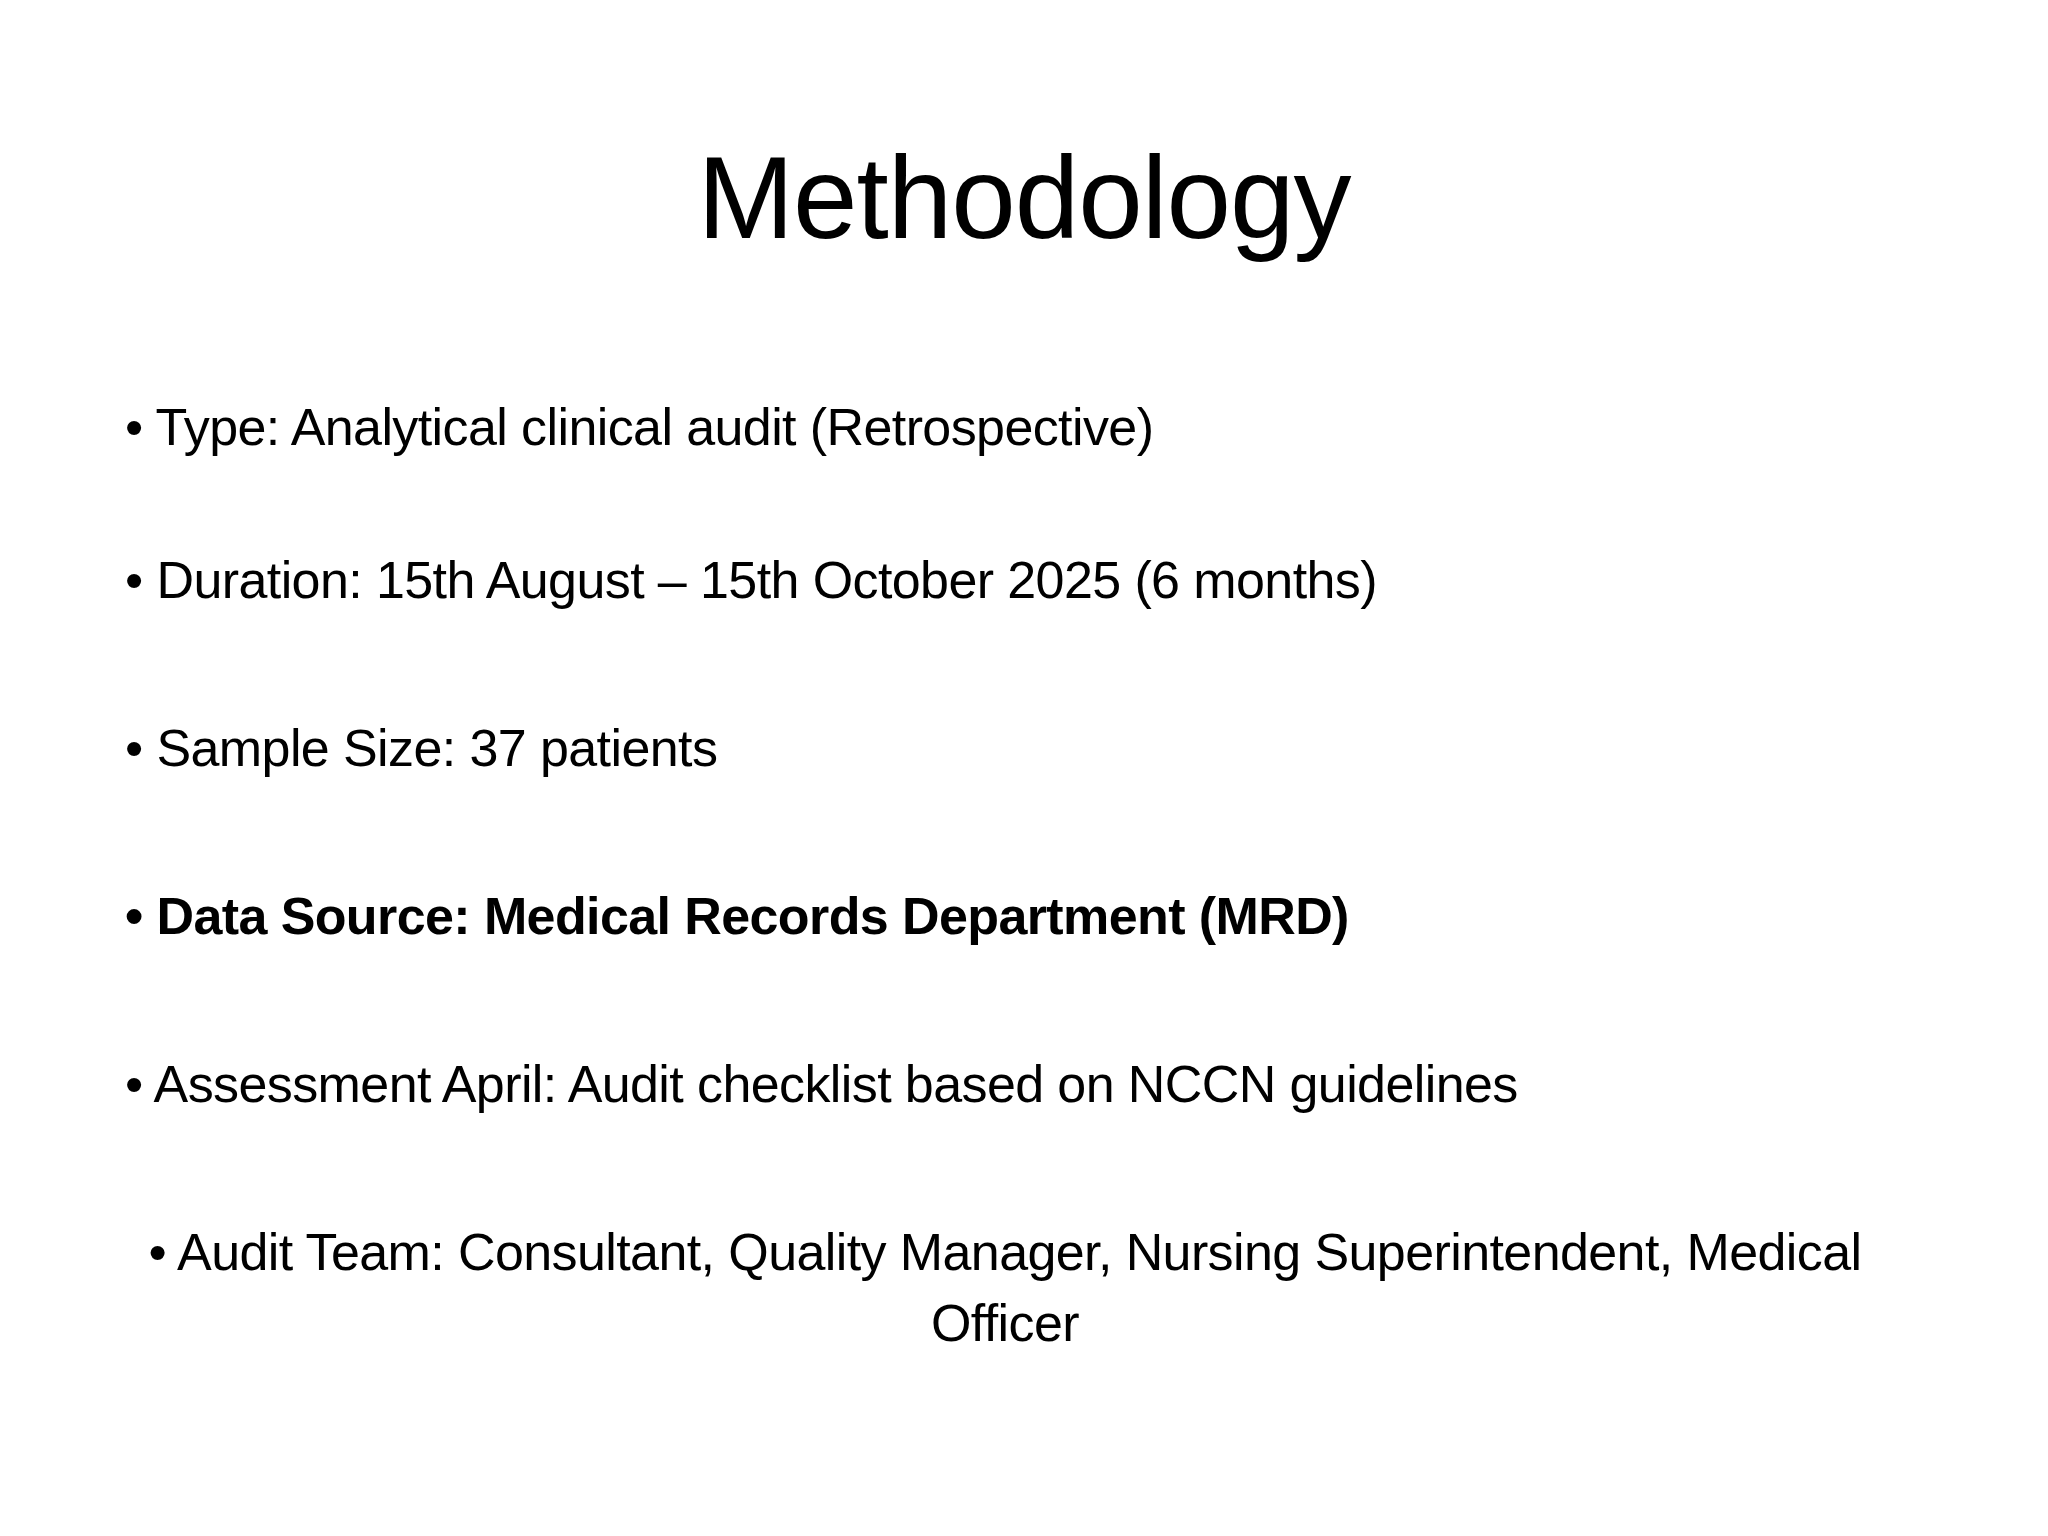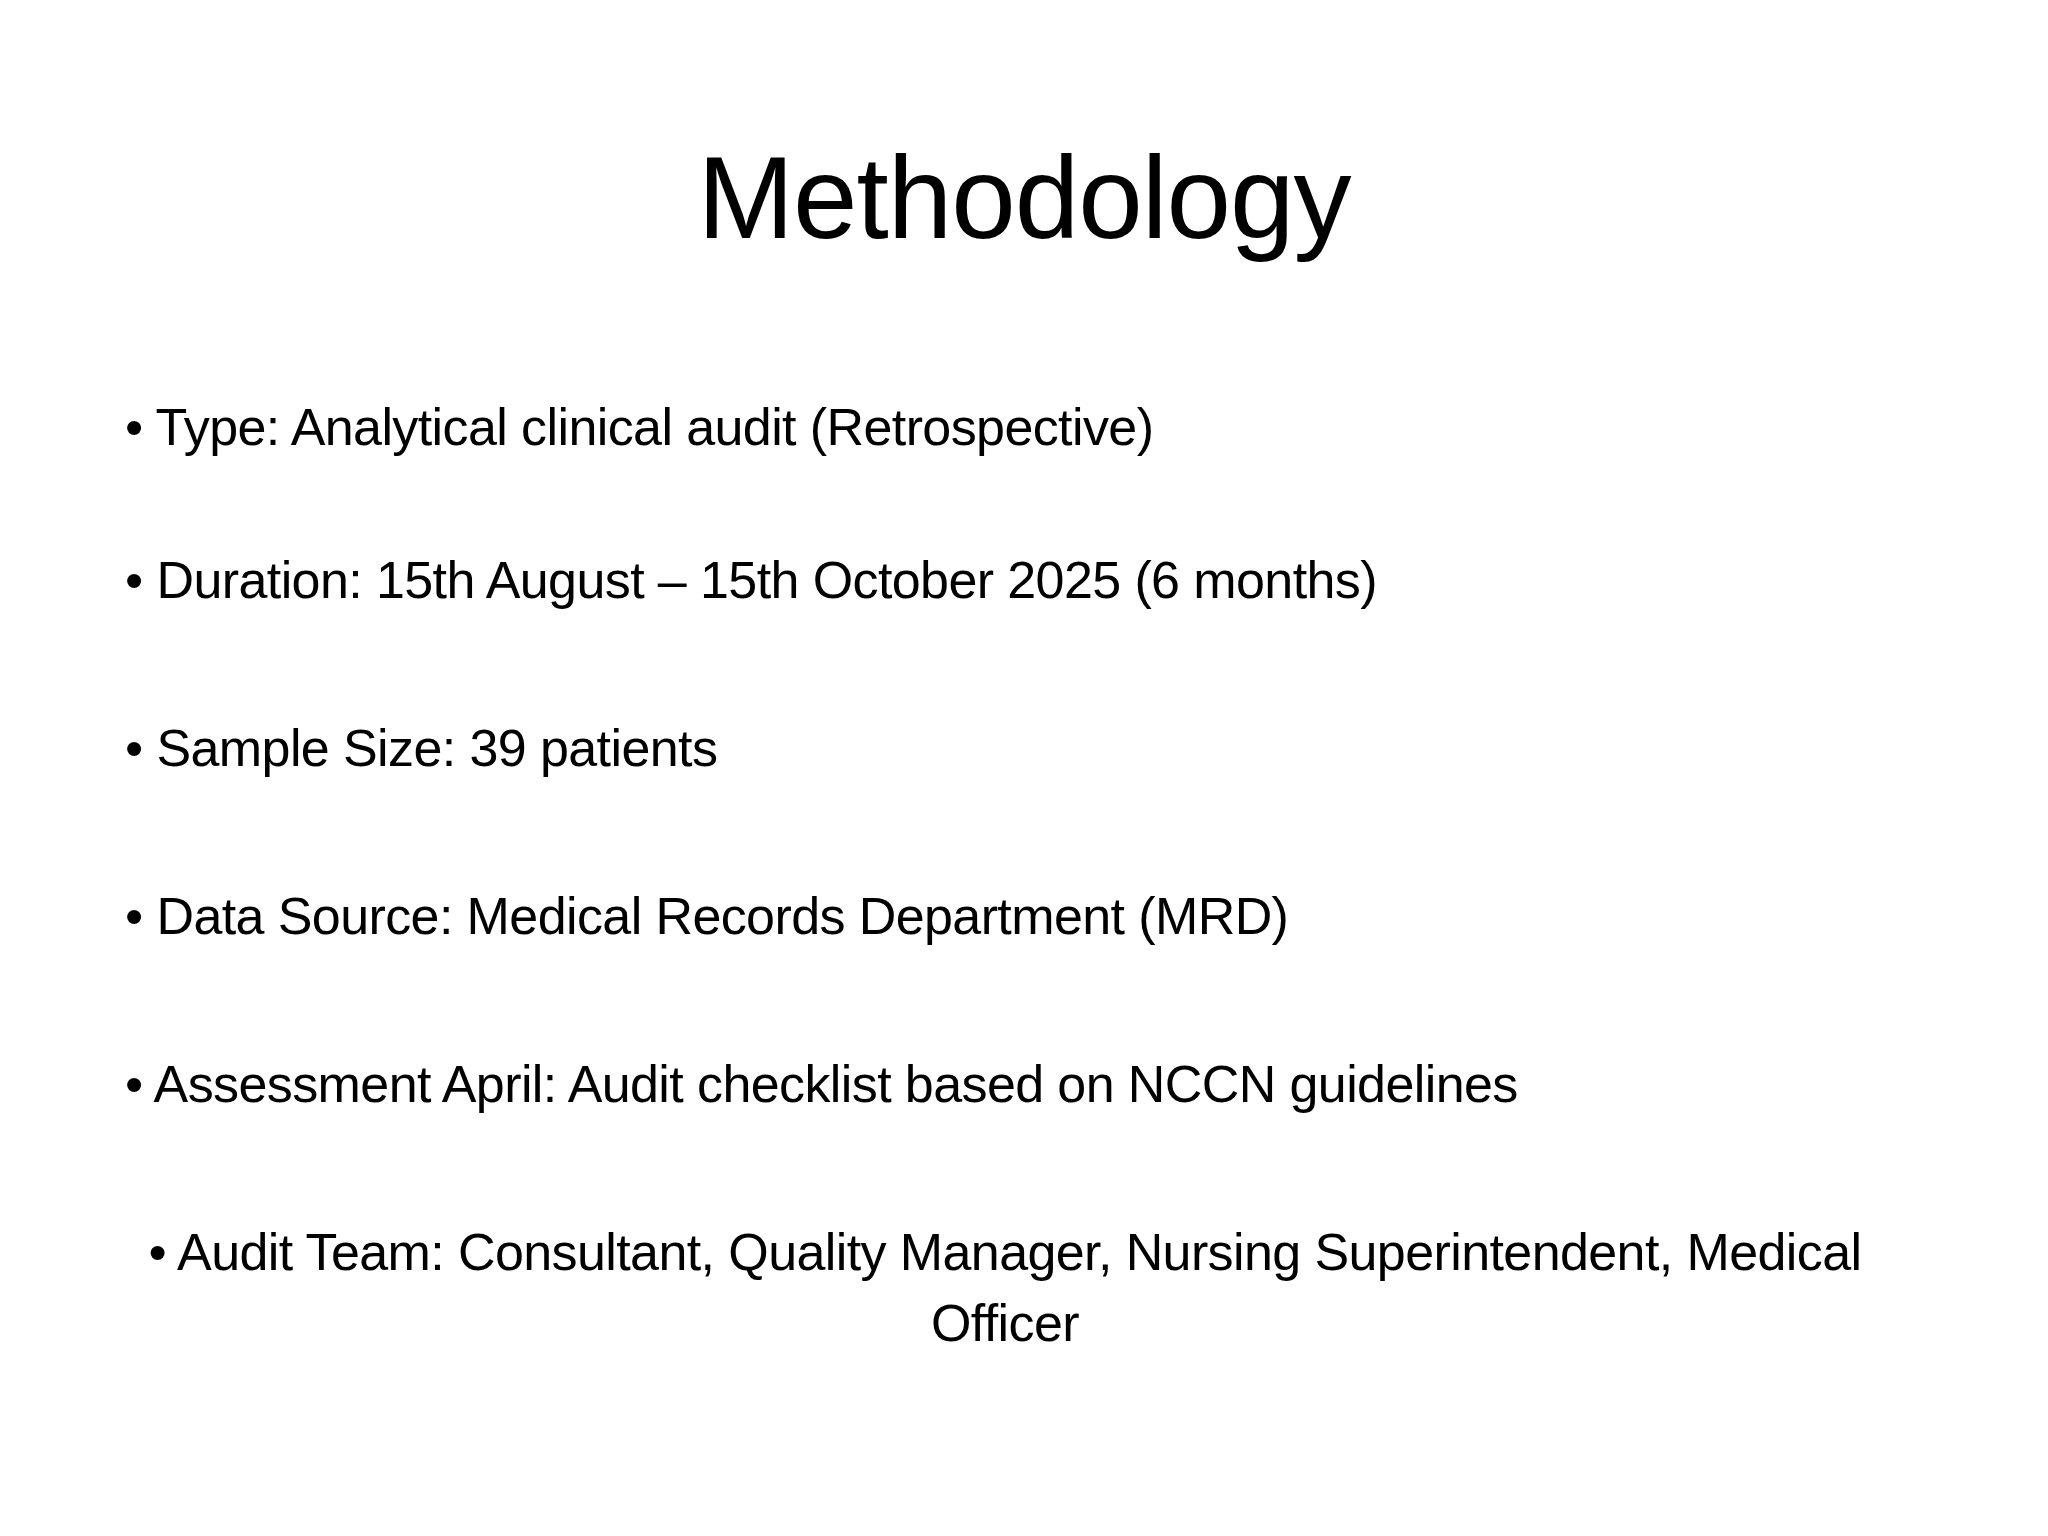--- a/index.html
+++ b/index.html
@@ -57,18 +57,18 @@
   </style>
 </head>
 <body>
 
 <div class="slide">
   <h1 class="title">Methodology</h1>
 
   <ul class="bullets">
     <li class="bullet" style="top:392px;"><span class="bullet-dot">•</span> <span>Type: Analytical clinical audit (Retrospective)</span></li>
     <li class="bullet" style="top:545px;"><span class="bullet-dot">•</span> <span>Duration: 15th August – 15th October 2025 (6 months)</span></li>
-    <li class="bullet" style="top:713px;"><span class="bullet-dot">•</span> <span>Sample Size: 39 patients</span></li>
-    <li class="bullet" style="top:881px;"><span class="bullet-dot">•</span> <span>Data Source: Medical Records Department (MRD)</span></li>
+    <li class="bullet" style="top:713px;"><span class="bullet-dot">•</span> <span>Sample Size: 37 patients</span></li>
+    <li class="bullet" style="top:881px;font-weight:bold;"><span class="bullet-dot">•</span> <span>Data Source: Medical Records Department (MRD)</span></li>
     <li class="bullet" style="top:1049px;"><span class="bullet-dot">•</span> <span>Assessment April: Audit checklist based on NCCN guidelines</span></li>
     <li class="bullet" style="top:1217px;text-align:center;"><span class="bullet-dot">•</span> <span>Audit Team: Consultant, Quality Manager, Nursing Superintendent, Medical Officer</span></li>
   </ul>
 </div>
 
 </body></html>

